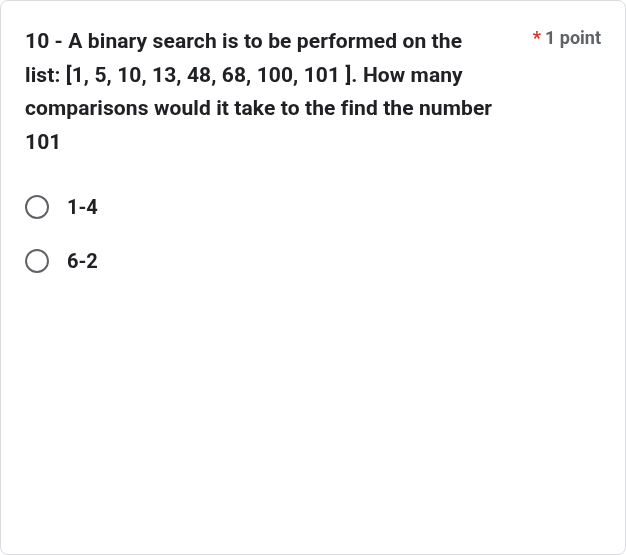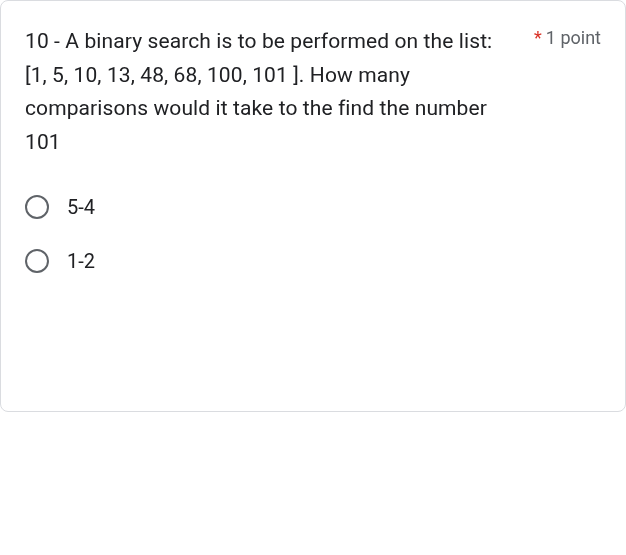--- a/index.html
+++ b/index.html
@@ -10,22 +10,23 @@
     height: 555px;
     font-family: Roboto, Arial, sans-serif;
     background: #fff;
     color: #202124;
   }
   .card {
     border: 1px solid #dadce0;
     border-radius: 8px;
     padding: 24px 24px 24px 24px;
     width: 626px;
-    height: 412px;
+    height: 555px;
     position: relative;
+    font-weight: bold;
   }
   .header-row {
     display: flex;
     align-items: flex-start;
   }
   .question {
     font-size: 21px;
     line-height: 1.6;
     color: #202124;
     flex: 1;
@@ -73,20 +74,20 @@
   <div class="header-row">
     <div class="question">10 - A binary search is to be performed on the list: [1, 5, 10, 13, 48, 68, 100, 101 ]. How many comparisons would it take to the find the number 101</div>
     <div class="points-wrap">
       <span class="asterisk">*</span><span>1 point</span>
     </div>
   </div>
 
   <div class="options">
     <div class="option">
       <span class="radio"></span>
-      <span class="option-label">5-4</span>
+      <span class="option-label">1-4</span>
     </div>
     <div class="option">
       <span class="radio"></span>
-      <span class="option-label">1-2</span>
+      <span class="option-label">6-2</span>
     </div>
   </div>
 </div>
 
 </body></html>

